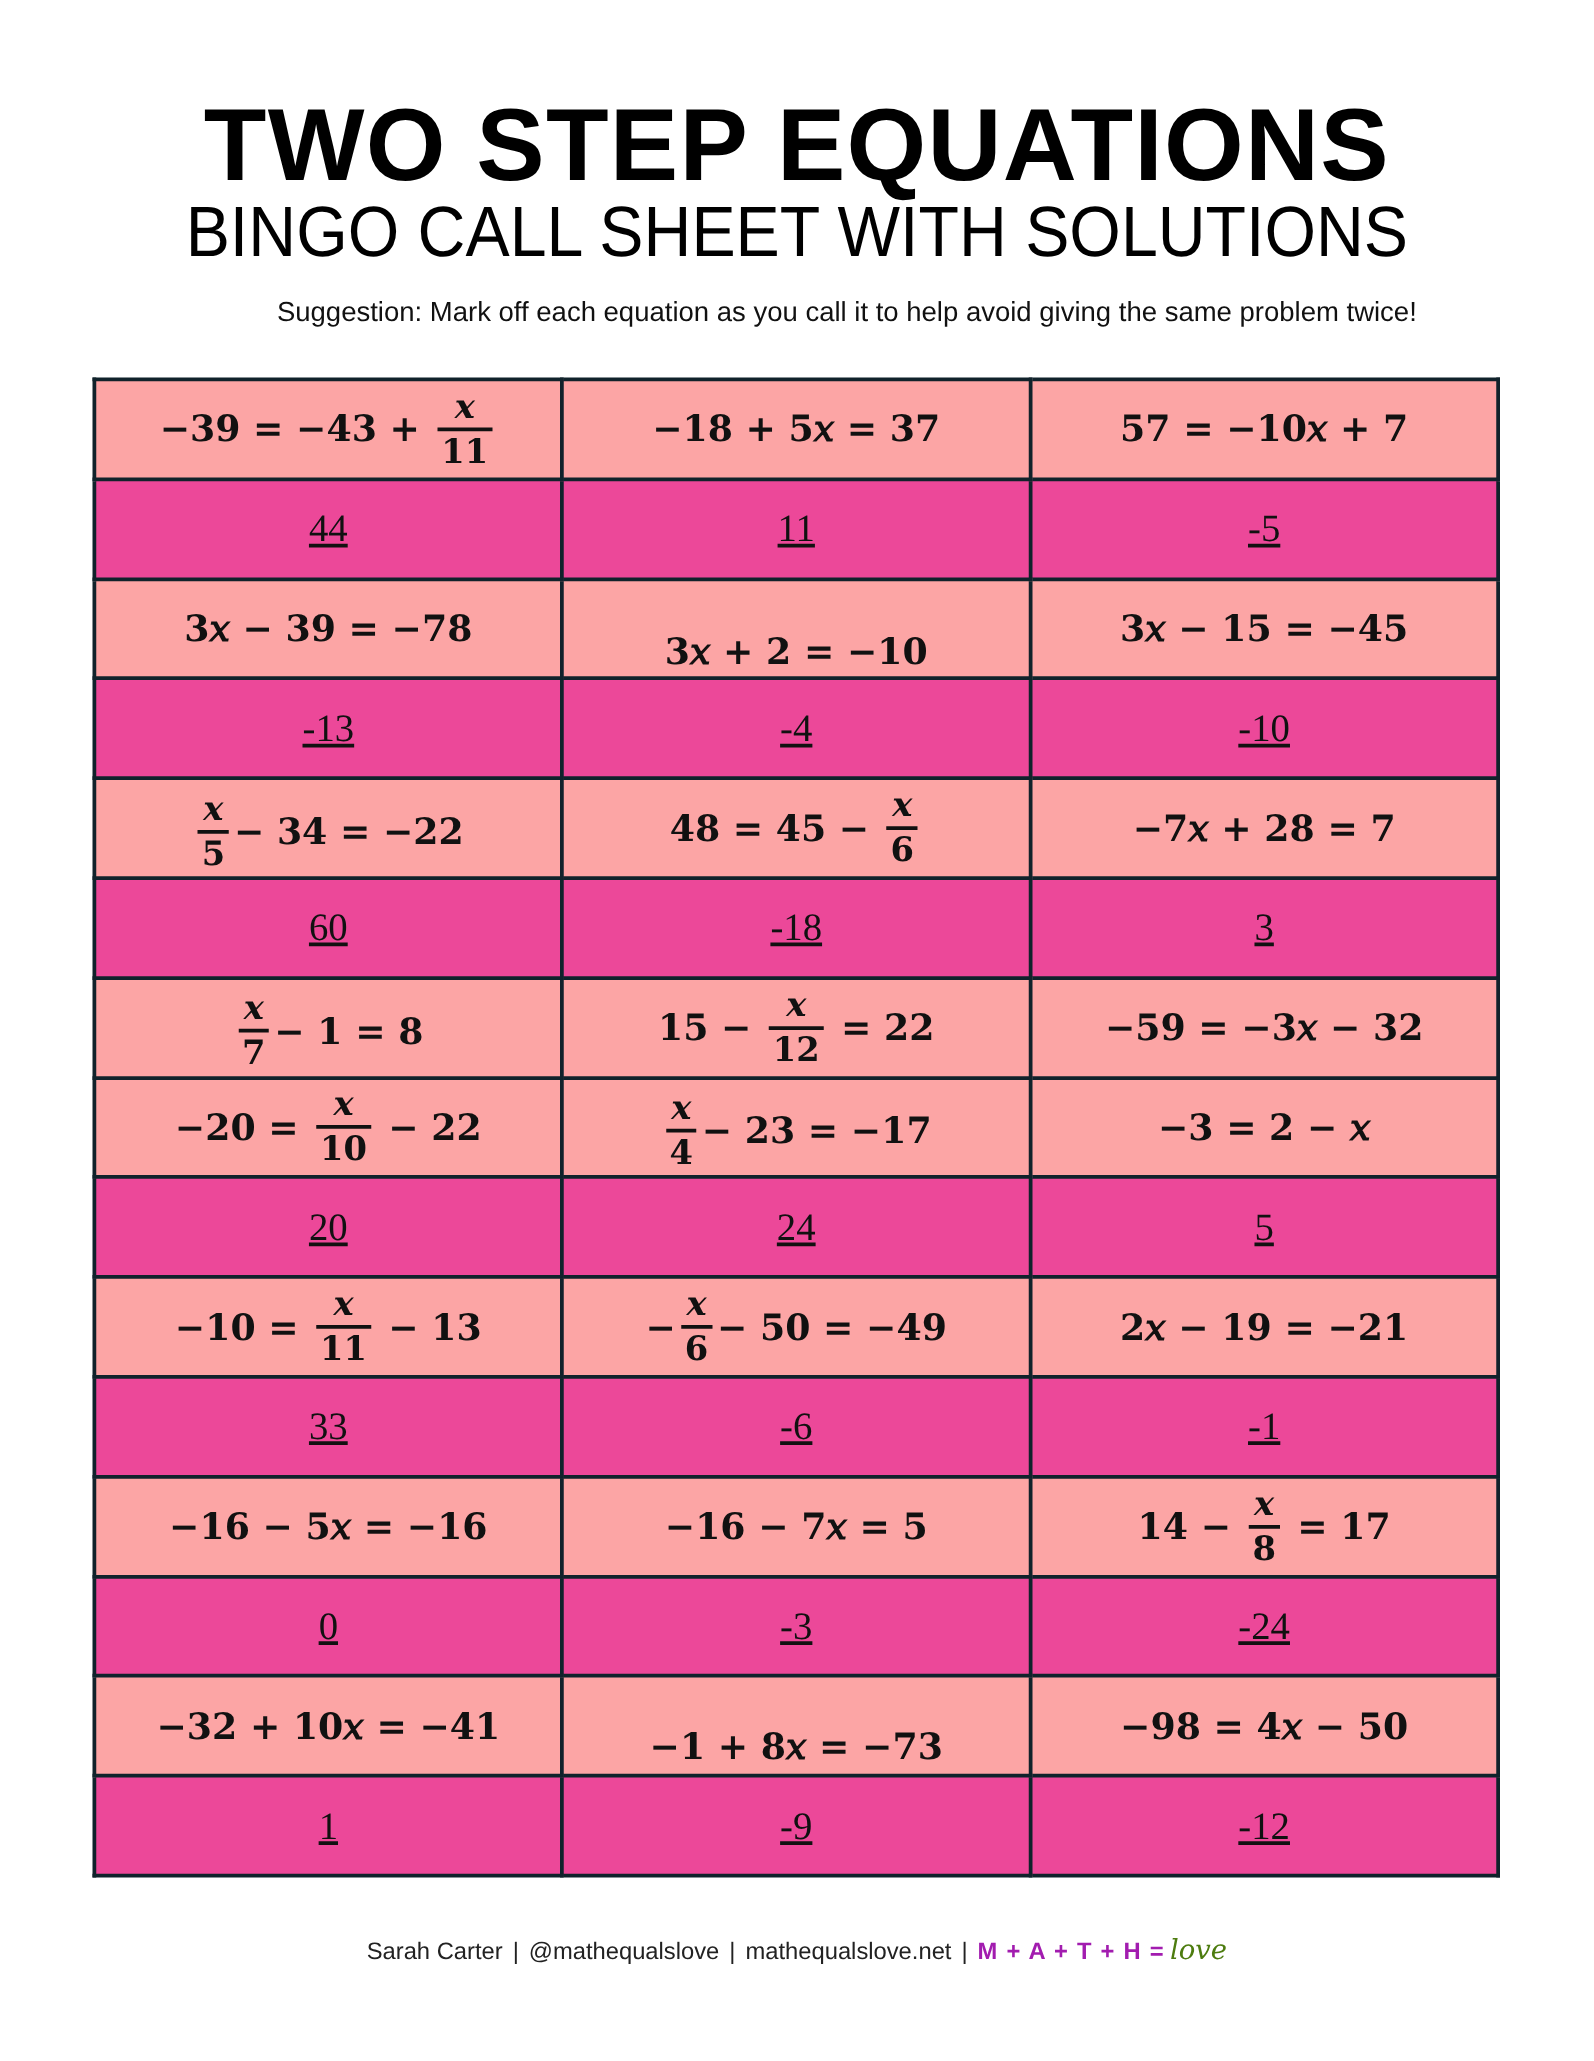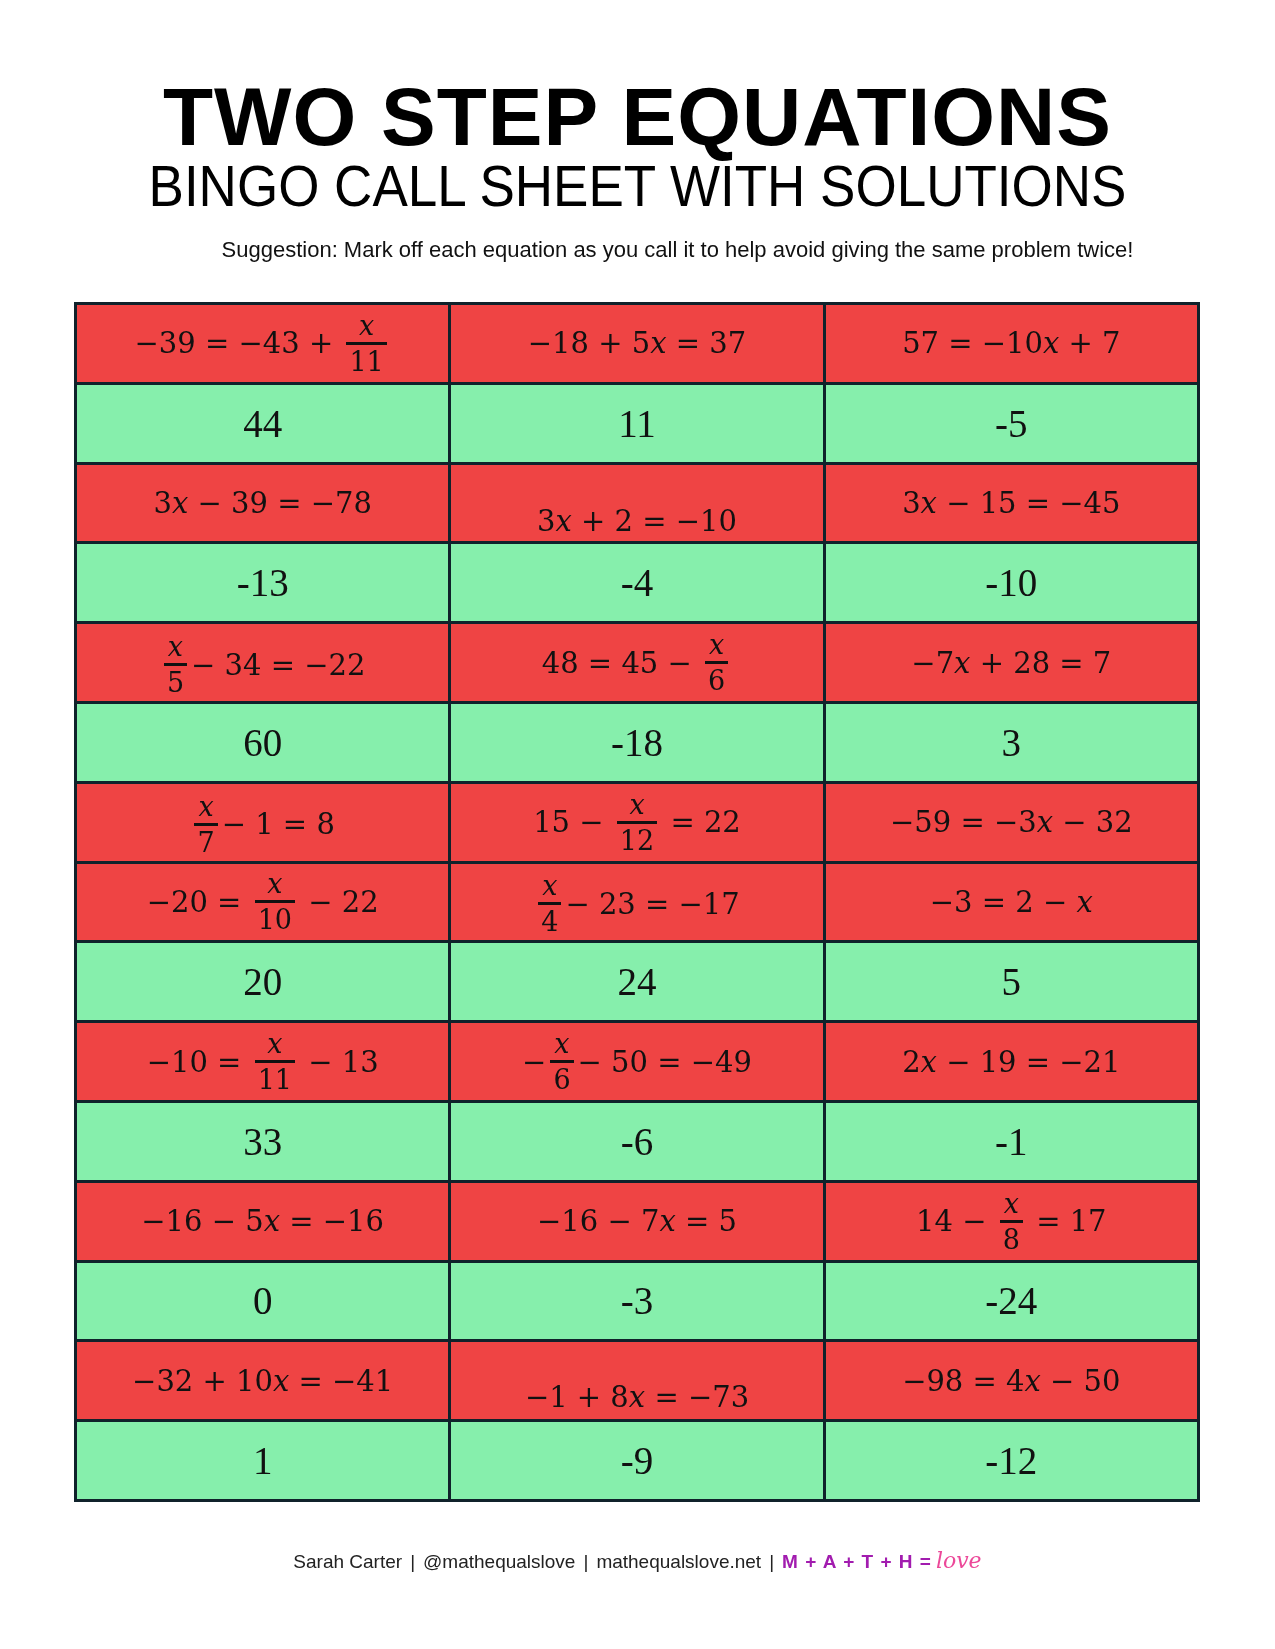--- a/index.html
+++ b/index.html
@@ -71,26 +71,28 @@
       height: 75px;
       padding: 0;
       text-align: center;
       vertical-align: middle;
       font-family: "DejaVu Serif", serif;
       font-size: 29px;
       color: #111;
       box-sizing: border-box;
     }
     .sheet tr.eq td {
-      background: #ef4444;
+      background: #fca5a5;
+      font-weight: bold;
     }
     .sheet tr.ans td {
-      background: #86efac;
+      background: #ec4899;
       font-family: "Liberation Serif", serif;
-      font-size: 39px;
+      font-size: 31px;
+      text-decoration: underline;
     }
     .math {
       display: inline-flex;
       align-items: center;
       white-space: nowrap;
     }
     .frac {
       display: inline-flex;
       flex-direction: column;
       align-items: center;
@@ -127,21 +129,21 @@
       margin: 0 8px;
     }
     .footer .brand {
       font-weight: bold;
       letter-spacing: 1px;
       color: #a21caf;
     }
     .footer .love {
       font-family: "DejaVu Serif", serif;
       font-style: italic;
-      color: #ec4899;
+      color: #4d7c0f;
       font-size: 22px;
       margin-left: 4px;
     }
   </style>
 </head>
 <body>
 
 <div class="title">TWO STEP EQUATIONS</div>
 <div class="subtitle">BINGO CALL SHEET WITH SOLUTIONS</div>
 <div class="suggestion">Suggestion: Mark off each equation as you call it to help avoid giving the same problem twice!</div>

